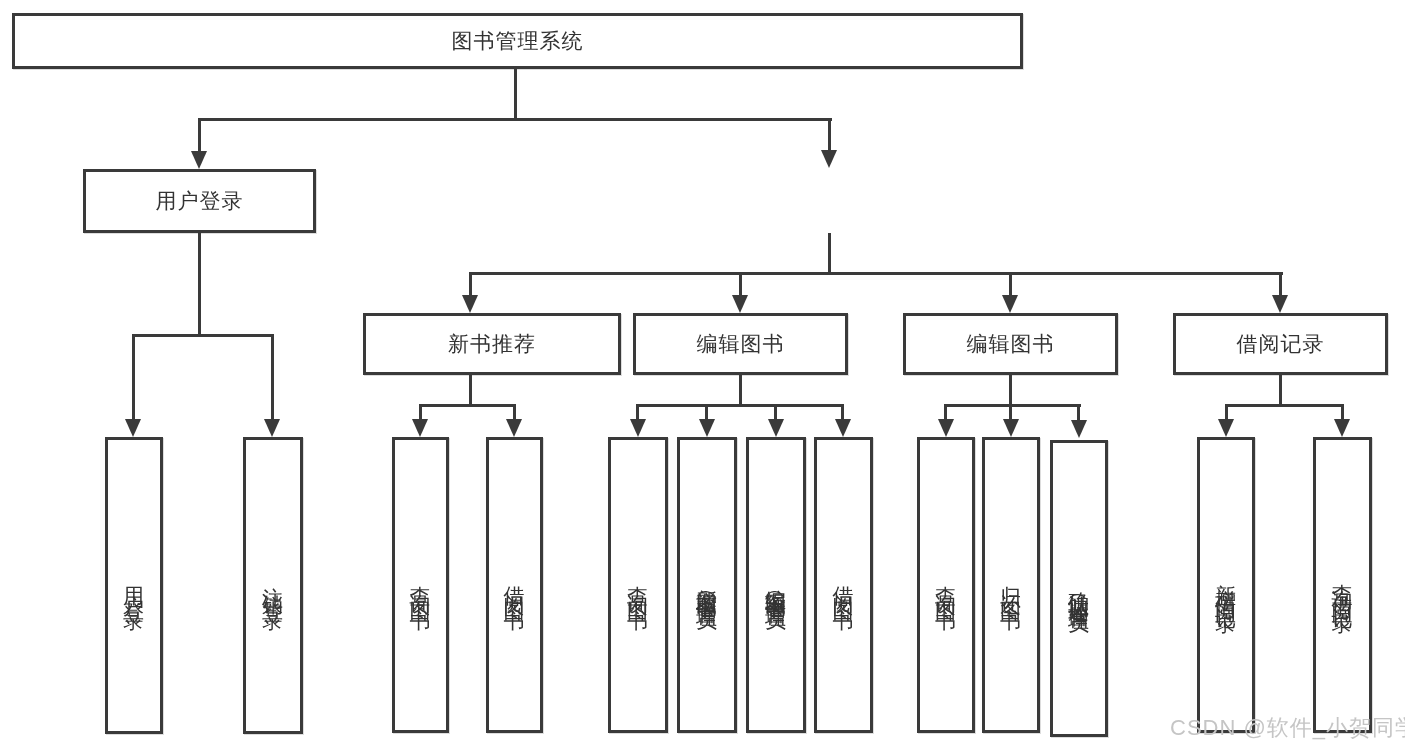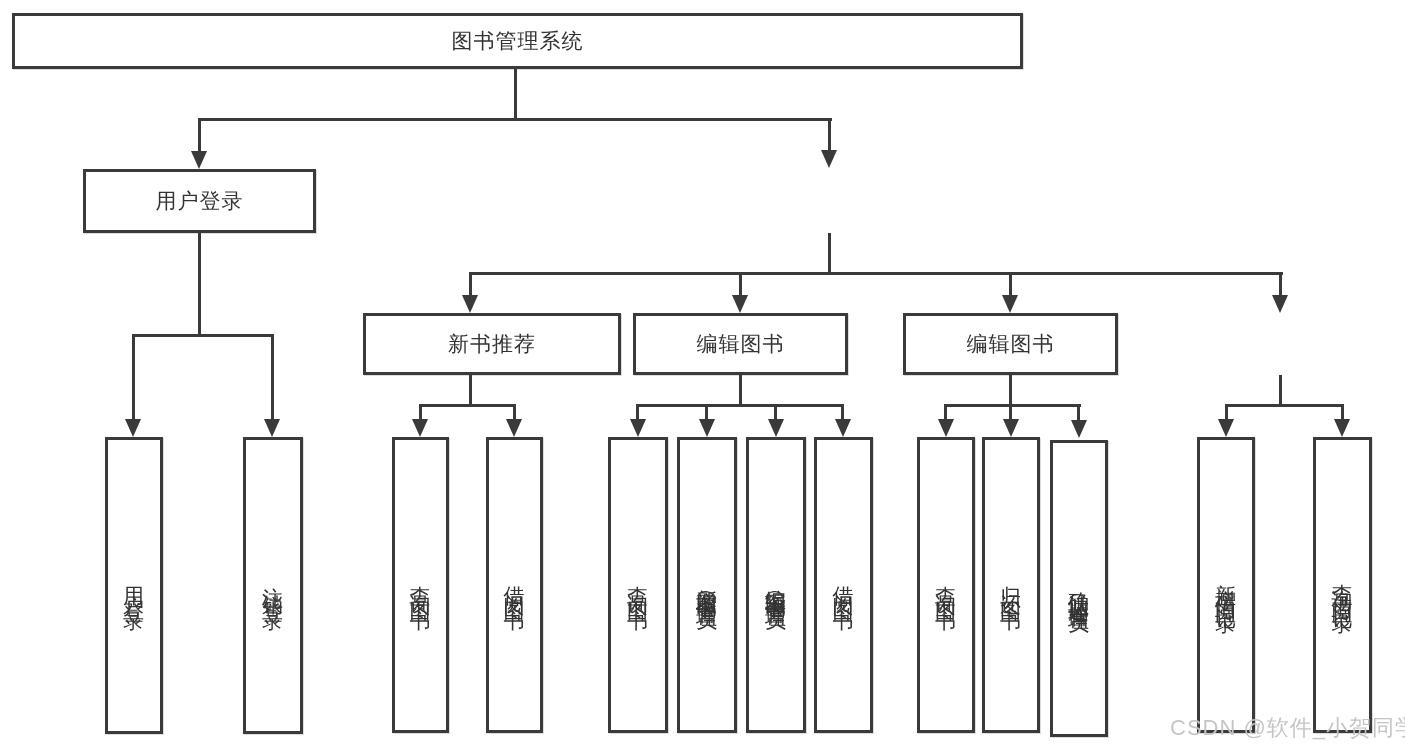--- a/index.html
+++ b/index.html
@@ -42,20 +42,23 @@
   </div>
 
   <div class="node" style="left:363px;top:313px;width:258px;height:62px">
     <span>新书推荐</span>
   </div>
   <div class="node" style="left:633px;top:313px;width:215px;height:62px">
     <span>编辑图书</span>
   </div>
   <div class="node" style="left:903px;top:313px;width:215px;height:62px">
     <span>编辑图书</span>
+  </div>
+  <div class="node" style="left:1173px;top:313px;width:215px;height:62px">
+    <span>借阅记录</span>
   </div>
 
   <div class="node vnode" style="left:105px;top:437px;width:58px;height:297px">
     <span>用户登录</span>
   </div>
   <div class="node vnode" style="left:243px;top:437px;width:60px;height:297px">
     <span>注销登录</span>
   </div>
 
   <div class="node vnode" style="left:392px;top:437px;width:57px;height:296px">

